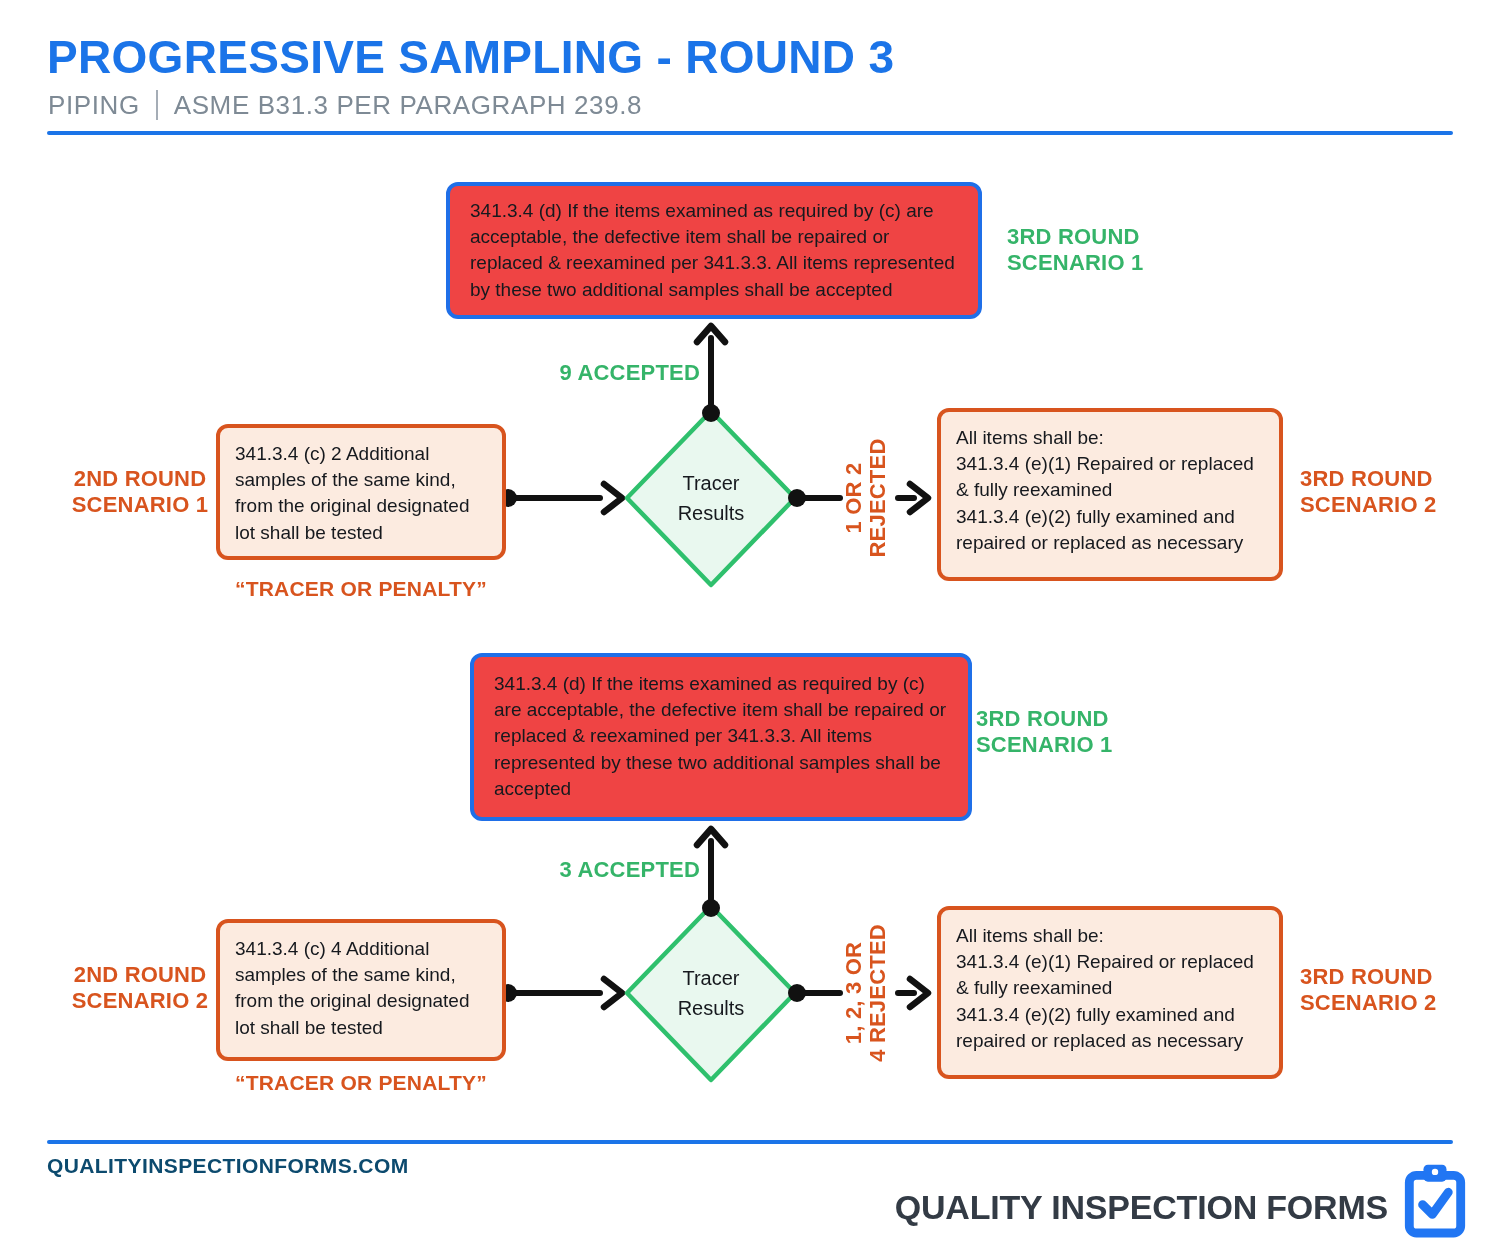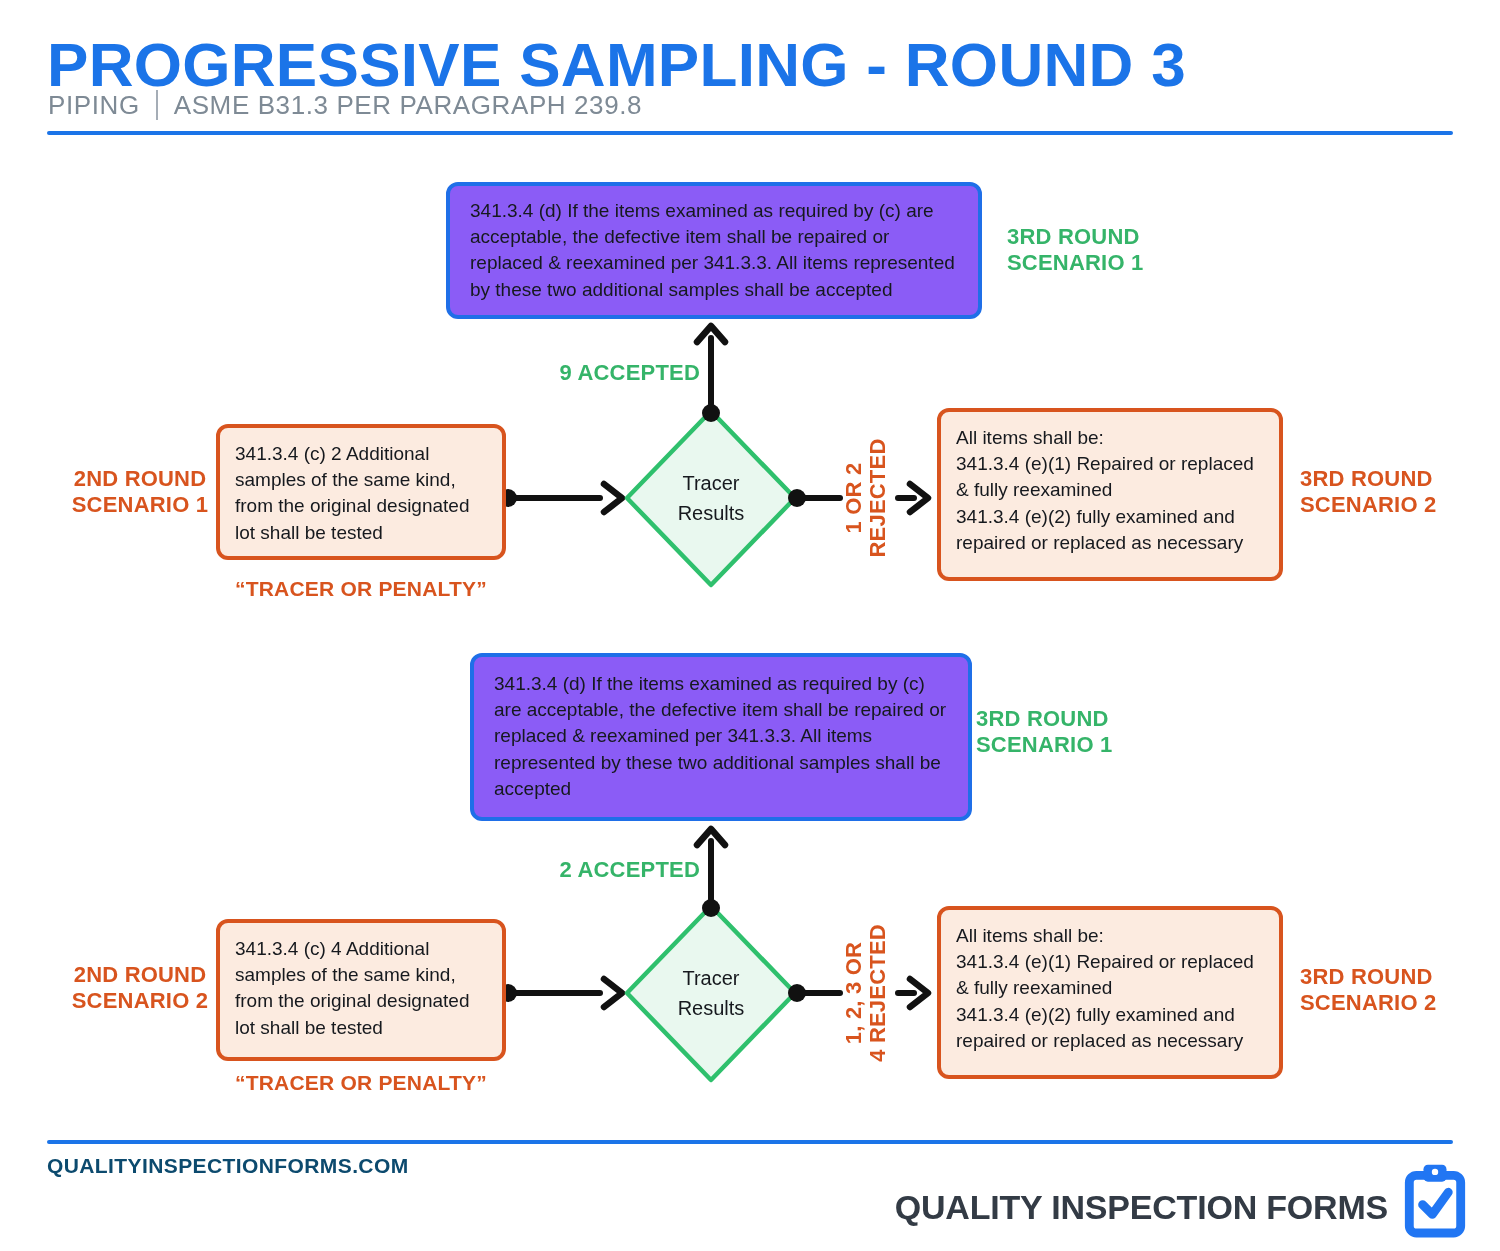--- a/index.html
+++ b/index.html
@@ -3,37 +3,37 @@
 <meta charset="utf-8">
 <style>
   html,body { margin:0; padding:0; background:#ffffff; }
   #canvas {
     position:relative; width:1500px; height:1251px; background:#ffffff;
     font-family:"Liberation Sans", sans-serif; overflow:hidden;
   }
 
   
   #page-title {
-    position:absolute; left:47px; top:34px; font-size:62px; font-weight:800;
+    position:absolute; left:47px; top:34px; font-size:46px; font-weight:800;
     color:#1b74e8; letter-spacing:0.3px; line-height:1;
   }
   #page-subtitle {
     position:absolute; left:48px; top:90px; display:flex; align-items:center;
     font-size:26px; font-weight:500; color:#7e8a95; letter-spacing:0.6px; line-height:1.1;
   }
   .subtitle-divider { width:2px; height:30px; background:#a5adb6; margin:0 16px; }
 
   .rule { position:absolute; left:47px; width:1406px; height:4px; background:#1b74e8; border-radius:2px; }
   #header-rule { top:131px; }
   #footer-rule { top:1140px; }
 
   
   .box { position:absolute; box-sizing:border-box; border-radius:12px;
          font-size:19px; line-height:1.38; color:#16191e; }
-  .box.blue   { border:4px solid #1f6fe8; background:#8b5cf6; padding:12px 20px; }
+  .box.blue   { border:4px solid #1f6fe8; background:#ef4444; padding:12px 20px; }
   .box.orange { border:4px solid #d8541e; background:#fcebe0; padding:13px 15px; }
 
   #f1-topbox   { left:446px; top:182px;  width:536px; height:137px; }
   #f2-topbox   { left:470px; top:653px;  width:502px; height:168px; padding-top:14px; }
   #f1-leftbox  { left:216px; top:424px;  width:290px; height:136px; }
   #f2-leftbox  { left:216px; top:919px;  width:290px; height:142px; }
   #f1-rightbox { left:937px; top:408px;  width:346px; height:173px; }
   #f2-rightbox { left:937px; top:906px;  width:346px; height:173px; }
   .box .rb-line { margin:0; }
 
@@ -157,21 +157,21 @@
   <div id="f1-rightlabel" class="lbl orange">
     <div>3RD ROUND</div>
     <div>SCENARIO 2</div>
   </div>
 
   <div id="f2-topbox" class="box blue">341.3.4 (d) If the items examined as required by (c) are acceptable, the defective item shall be repaired or replaced &amp; reexamined per 341.3.3. All items represented by these two additional samples shall be accepted</div>
   <div id="f2-toplabel" class="lbl green">
     <div>3RD ROUND</div>
     <div>SCENARIO 1</div>
   </div>
-  <div id="f2-accepted" class="accepted">2 ACCEPTED</div>
+  <div id="f2-accepted" class="accepted">3 ACCEPTED</div>
 
   <div id="f2-leftlabel" class="lbl orange center">
     <div>2ND ROUND</div>
     <div>SCENARIO 2</div>
   </div>
   <div id="f2-leftbox" class="box orange">341.3.4 (c) 4 Additional samples of the same kind, from the original designated lot shall be tested</div>
   <div id="f2-caption" class="caption">“TRACER OR PENALTY”</div>
 
   <div id="f2-dtext" class="diamond-text">
     <div>Tracer</div>

